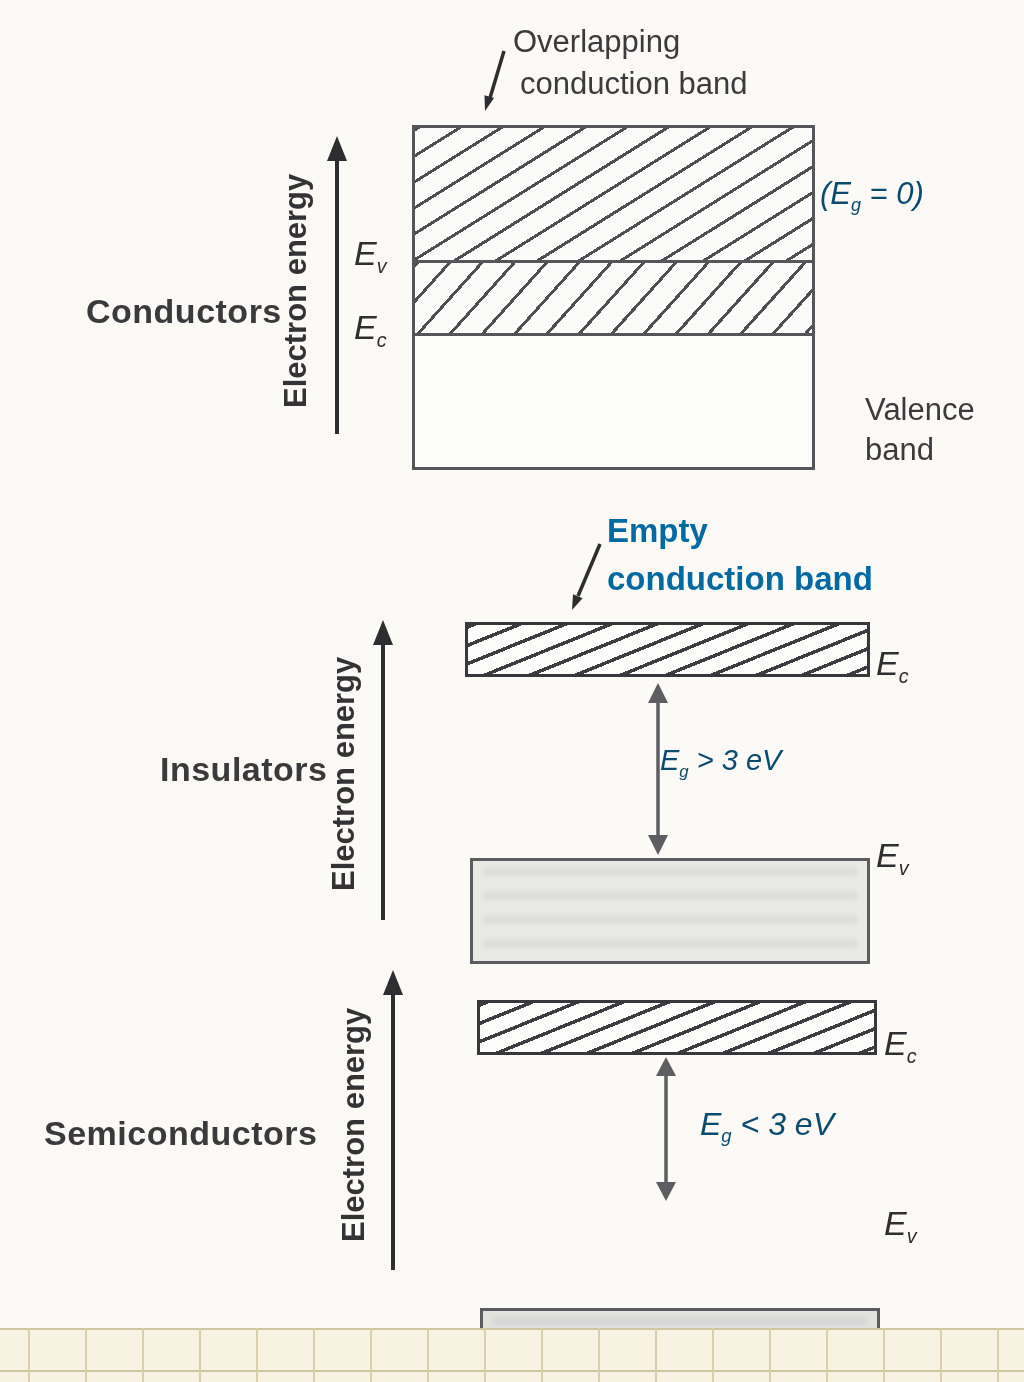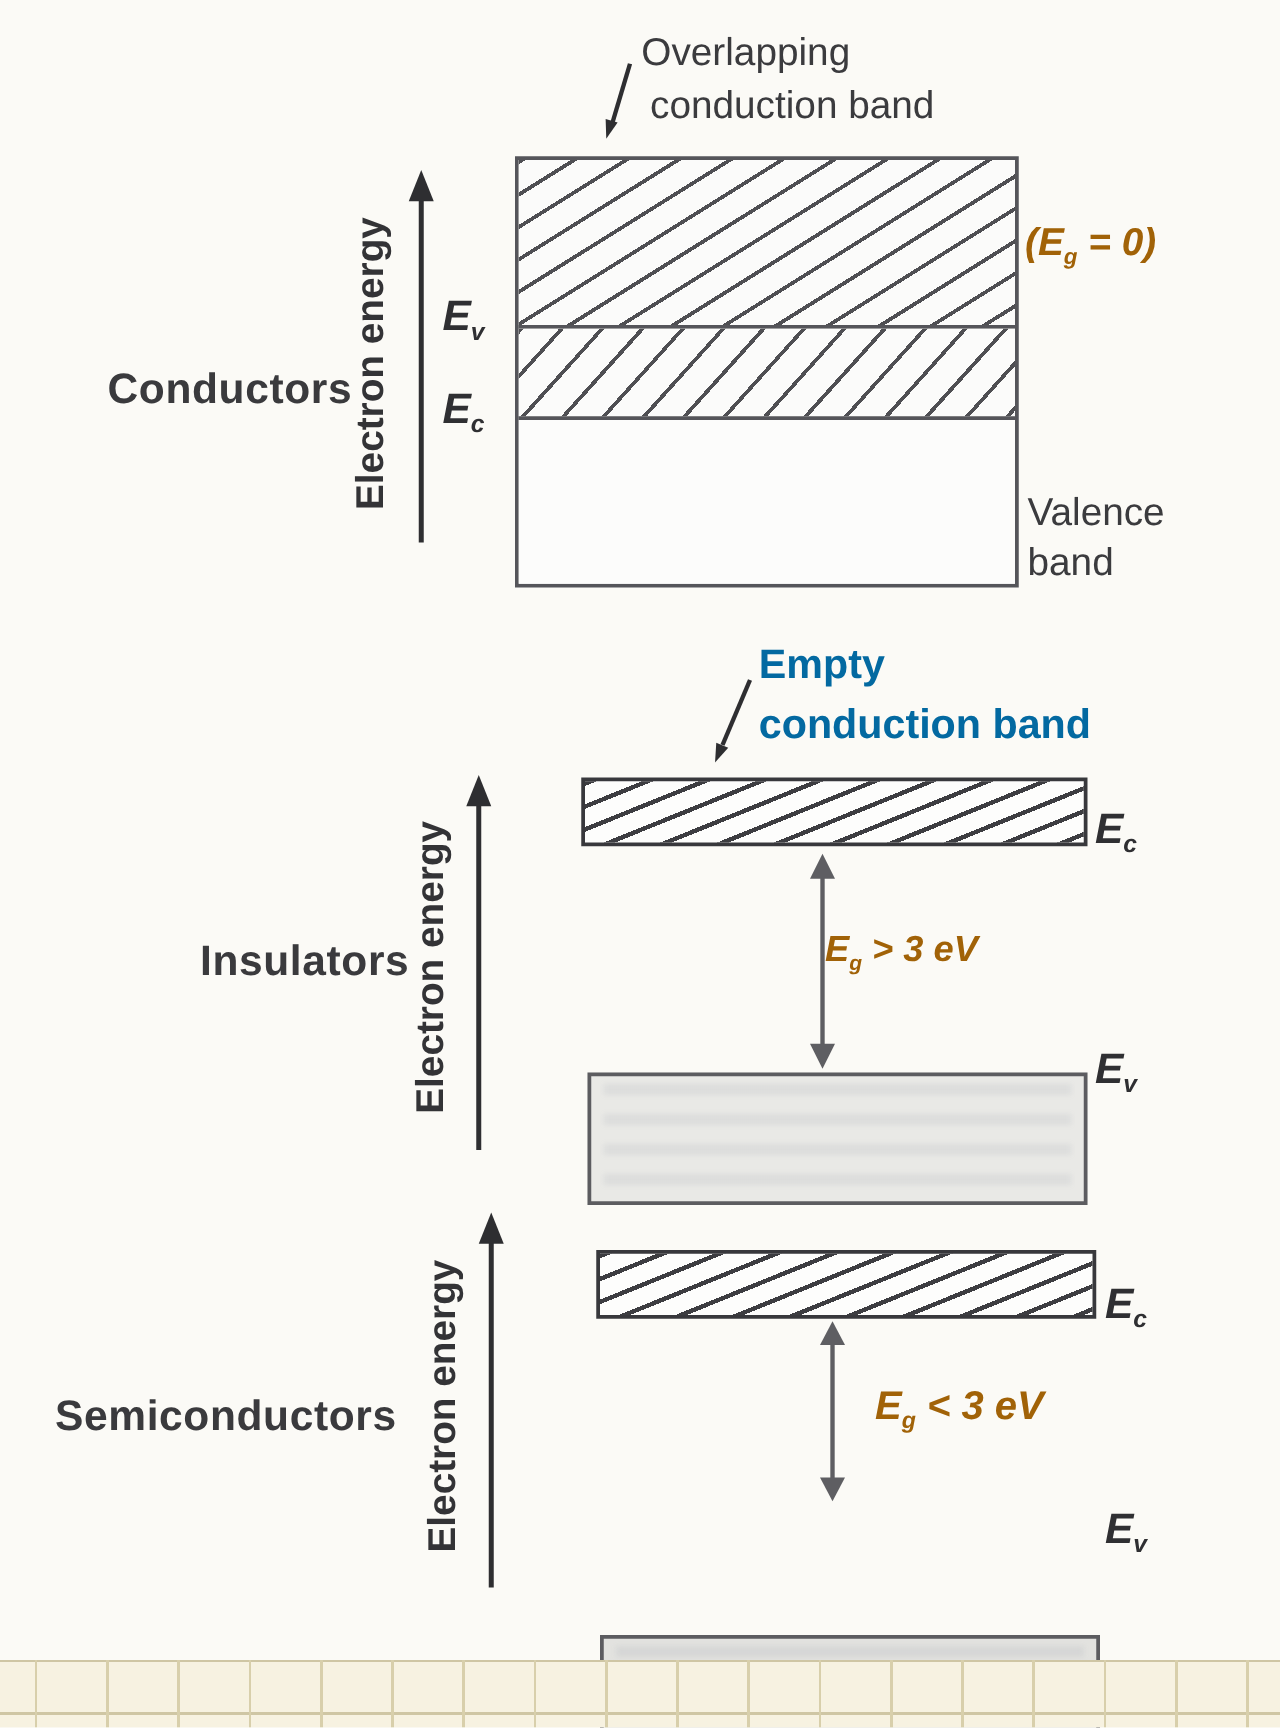--- a/index.html
+++ b/index.html
@@ -24,26 +24,26 @@
   }
   .vtext{
     writing-mode:vertical-rl;
     transform:rotate(180deg);
     text-align:center;
     font-size:31px;font-weight:700;color:#333336;
     width:42px;
     white-space:nowrap;
   }
   .elabel{
-    font-style:italic;font-weight:700;font-size:34px;color:#2f2f32;
+    font-style:italic;font-weight:400;font-size:34px;color:#2f2f32;
     white-space:nowrap;
   }
   .elabel sub{font-size:0.58em;font-style:italic;}
   .gapnote{
-    font-style:italic;font-weight:700;font-size:31px;color:#a16207;white-space:nowrap;
+    font-style:italic;font-weight:400;font-size:31px;color:#0c4a6e;white-space:nowrap;
   }
   .gapnote sub{font-size:0.58em;}
   .band-outline{
     box-sizing:border-box;
     border:3px solid #55555a;
     background:#fcfcfb;
   }
   .hatch-a{
     background-image:repeating-linear-gradient(148deg,#4f4f53 0 3px,rgba(0,0,0,0) 3px 22px);
     background-color:#fbfbfa;
@@ -105,21 +105,21 @@
   <div class="hatch-b" style="height:70px"></div>
   <div class="hline"></div>
   <div class="valence-open"></div>
 </div>
 
 <div class="abs elabel" style="left:354px;top:234px"><span>E</span><sub>v</sub></div>
 <div class="abs elabel" style="left:354px;top:308px"><span>E</span><sub>c</sub></div>
 
 <div class="abs gapnote" style="left:820px;top:176px"><span>(E</span><sub>g</sub><span> = 0)</span></div>
 
-<div class="abs ann-text" style="left:822px;top:390px;line-height:40px">
+<div class="abs ann-text" style="left:865px;top:390px;line-height:40px">
   <div>Valence</div>
   <div>band</div>
 </div>
 
 <div class="abs cat-label" style="left:160px;top:726px">Insulators</div>
 
 <svg class="abs" style="left:370px;top:618px" width="26" height="306" viewBox="0 0 26 306">
   <line x1="13" y1="302" x2="13" y2="22" stroke="#2e2e31" stroke-width="4"></line>
   <polygon points="13,2 23,27 3,27" fill="#2e2e31"></polygon>
 </svg>

